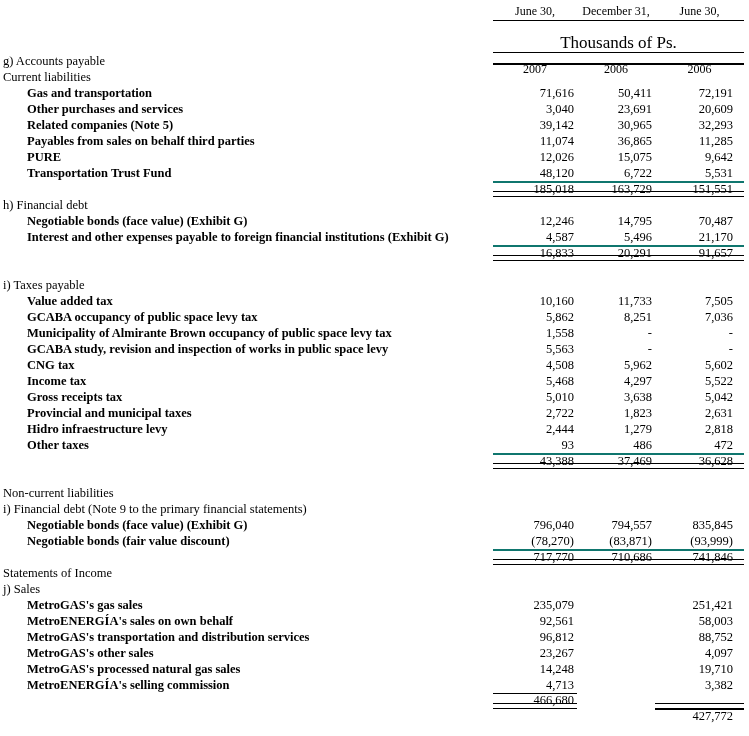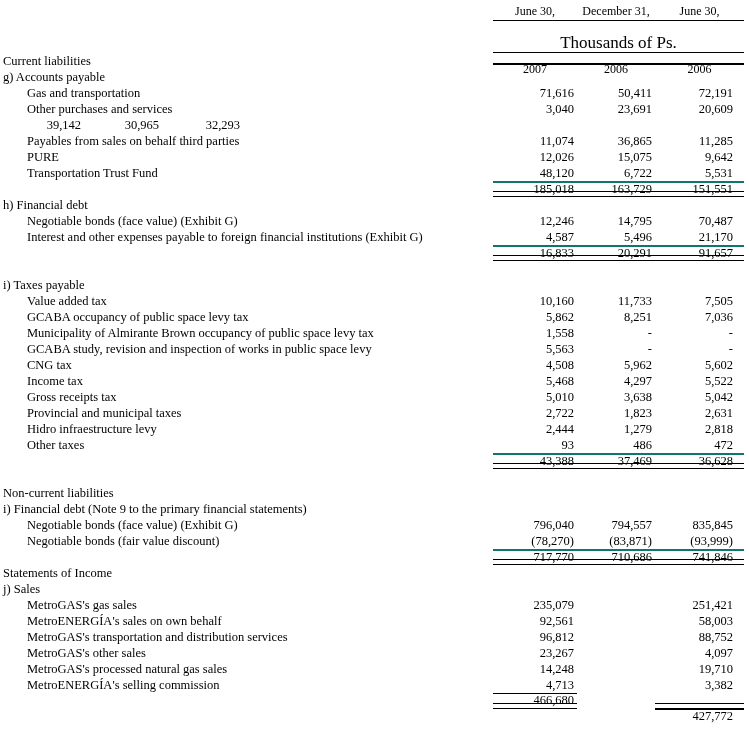--- a/index.html
+++ b/index.html
@@ -7,21 +7,21 @@
     width:749px;height:736px;position:relative;background:#ffffff;
     font-family:"Liberation Serif", serif;color:#000;overflow:hidden;
   }
   .row{display:flex;height:16px;}
   .cell{box-sizing:border-box;}
   .label{
     width:493px;font-size:12.5px;line-height:16px;
     white-space:nowrap;overflow:hidden;
   }
   .ind0{padding-left:3px;}
-  .ind1{padding-left:27px;}
+  .ind1{padding-left:27px;font-weight:bold;}
   .num-area{width:251px;display:flex;position:relative;box-sizing:border-box;}
   .c1,.c2,.c3{font-size:12.5px;line-height:16px;text-align:right;white-space:nowrap;}
   .c1{width:84px;padding-right:3px;}
   .c2{width:78px;padding-right:3px;}
   .c3{width:89px;padding-right:11px;}
 
   
   .hdr .hcell{box-sizing:border-box;text-align:center;font-size:12px;white-space:nowrap;}
   .hc1{width:84px;}.hc2{width:78px;}.hc3{width:89px;}
   .hdr-a{height:21px;}
@@ -70,29 +70,29 @@
 
   <div class="row hdr hdr-c">
     <div class="cell label ind0"></div>
     <div class="num-area">
       <div class="units">Thousands of Ps.</div>
     </div>
   </div>
 
   <div id="table-body">
       <div class="row heading">
+        <div class="cell label ind0">g) Accounts payable</div>
+        <div class="num-area">
+          <div class="cell c1"></div>
+          <div class="cell c2"></div>
+          <div class="cell c3"></div>
+        </div>
+      </div>
+      <div class="row heading">
         <div class="cell label ind0">Current liabilities</div>
-        <div class="num-area">
-          <div class="cell c1"></div>
-          <div class="cell c2"></div>
-          <div class="cell c3"></div>
-        </div>
-      </div>
-      <div class="row heading">
-        <div class="cell label ind0">g) Accounts payable</div>
         <div class="num-area">
           <div class="cell c1"></div>
           <div class="cell c2"></div>
           <div class="cell c3"></div>
         </div>
       </div>
       <div class="row item">
         <div class="cell label ind1">Gas and transportation</div>
         <div class="num-area">
           <div class="cell c1">71,616</div>
@@ -102,20 +102,21 @@
       </div>
       <div class="row item">
         <div class="cell label ind1">Other purchases and services</div>
         <div class="num-area">
           <div class="cell c1">3,040</div>
           <div class="cell c2">23,691</div>
           <div class="cell c3">20,609</div>
         </div>
       </div>
       <div class="row item">
+        <div class="cell label ind1">Related companies (Note 5)</div>
         <div class="num-area">
           <div class="cell c1">39,142</div>
           <div class="cell c2">30,965</div>
           <div class="cell c3">32,293</div>
         </div>
       </div>
       <div class="row item">
         <div class="cell label ind1">Payables from sales on behalf third parties</div>
         <div class="num-area">
           <div class="cell c1">11,074</div>

